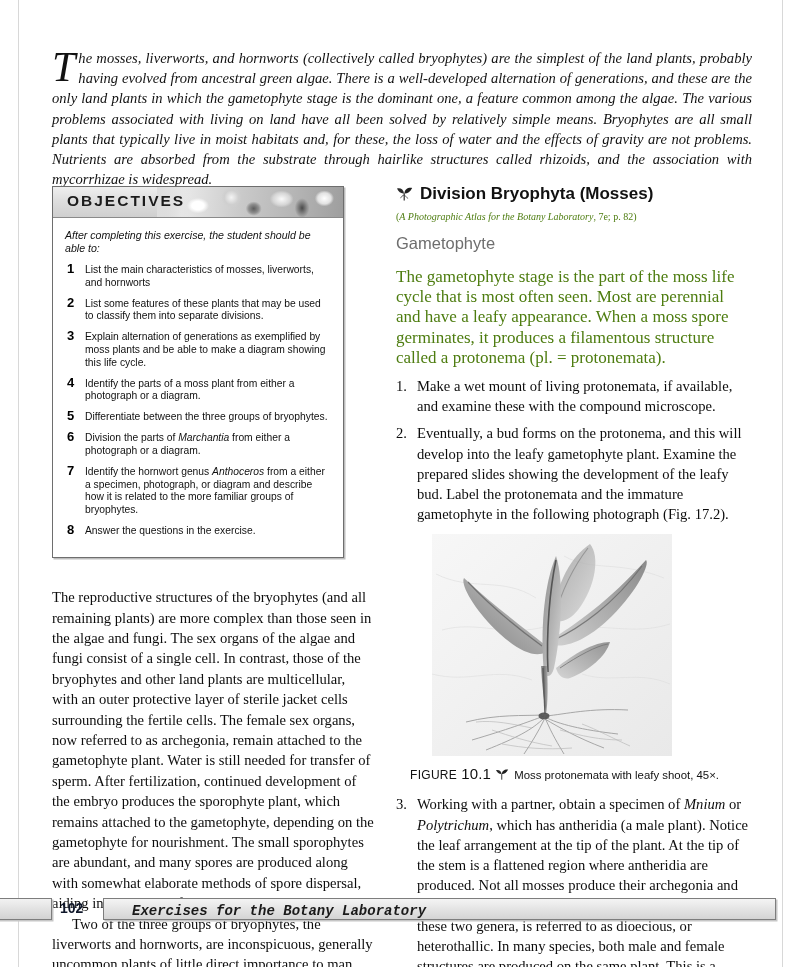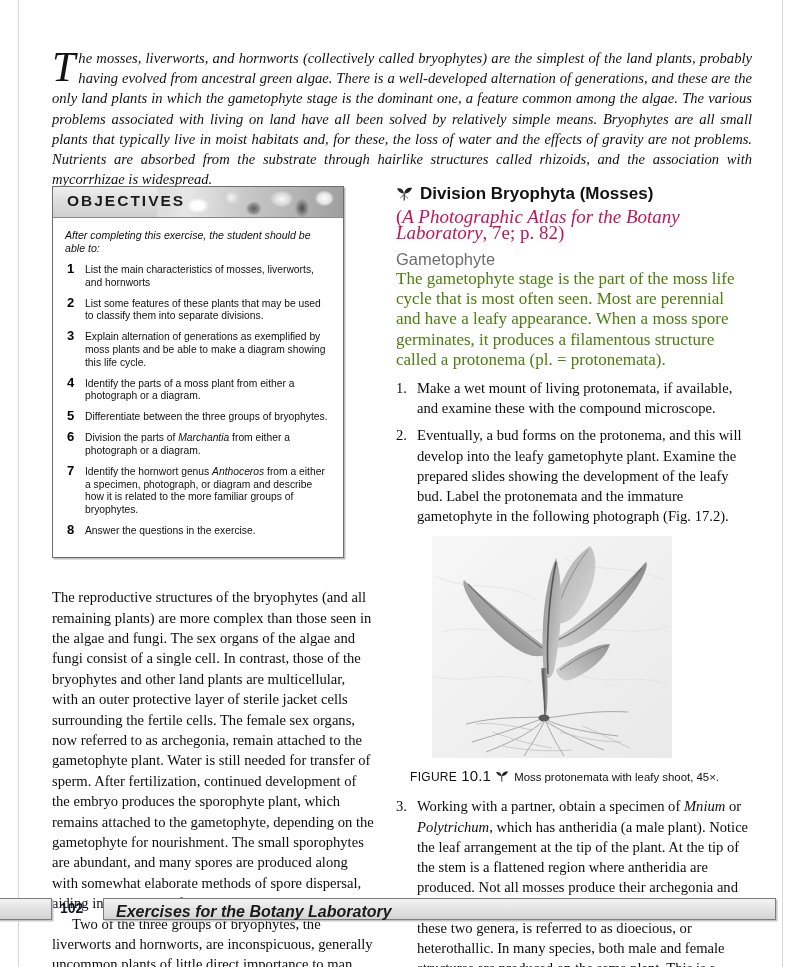--- a/index.html
+++ b/index.html
@@ -171,32 +171,32 @@
   }
   .sprout-icon {
     display: inline-block;
     width: 17px; height: 15px;
     vertical-align: -2px;
     position: absolute;
     left: 0; top: 4px;
   }
   #atlas-ref {
     font-family: "Liberation Serif", serif;
-    font-size: 19px;
+    font-size: 10px;
     line-height: 16px;
-    color: #be185d;
+    color: #4d7c0f;
     margin-bottom: 9px;
   }
   #atlas-ref i { font-style: italic; }
   #gametophyte-subhead {
     font-family: "Liberation Sans", sans-serif;
     font-size: 16.5px;
     line-height: 19px;
     color: #6e6e6e;
-    margin-bottom: 0;
+    margin-bottom: 14px;
   }
   #gametophyte-para {
     font-family: "Liberation Serif", serif;
     font-size: 17px;
     line-height: 20.2px;
     color: #4d7c0f;
     margin: 0 0 8px 0;
   }
   ol.steps {
     list-style: none;
@@ -284,25 +284,25 @@
     position: absolute;
     left: 103px; top: 2px;
     width: 673px; height: 22px;
     background: linear-gradient(180deg,#f4f4f4 0%, #e4e4e4 50%, #d4d4d4 100%);
     border: 1px solid #7d7d7d;
     box-shadow: 1.5px 1.5px 0 #c6c6c6;
     box-sizing: border-box;
   }
   #footer-title {
     position: absolute;
-    left: 12px; top: 4px;
-    font-family: Liberation Sans, sans-serif;
+    left: 28px; top: 4px;
+    font-family: Liberation Mono, monospace;
     font-style: italic;
     font-weight: bold;
-    font-size: 16px;
+    font-size: 14px;
     color: #1a1a1a;
   }
 </style>
 </head>
 <body>
 
 <div id="page">
 
   <div class="edge-rule" id="left-edge-rule"></div>
   <div class="edge-rule" id="right-edge-rule"></div>

